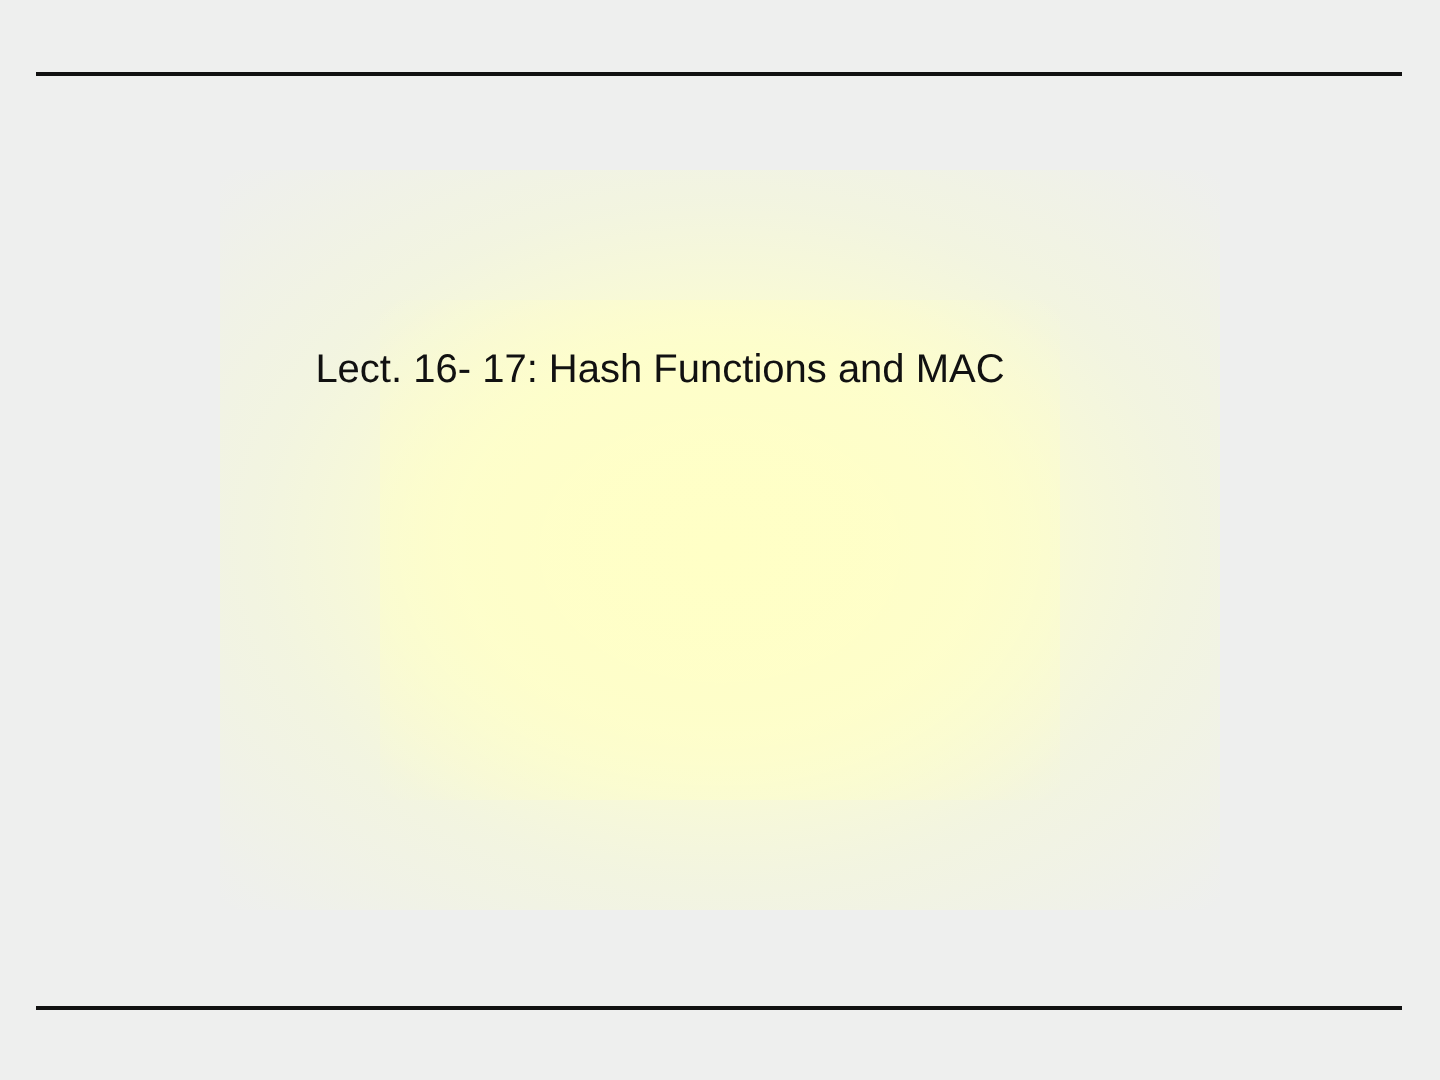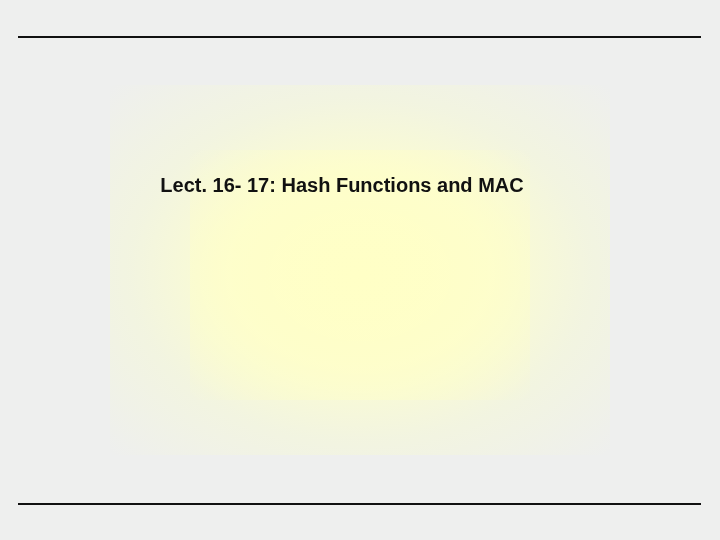--- a/index.html
+++ b/index.html
@@ -19,22 +19,22 @@
     }
     .rule {
       position: absolute; left: 18px; width: 683px; height: 2px; background: #111;
     }
     .rule.top { top: 36px; }
     .rule.bottom { top: 503px; }
     .title {
       position: absolute; left: 0; width: 660px; top: 174px;
       text-align: center;
       font-family: "Liberation Sans", sans-serif;
-      font-weight: bold; font-size: 20px; color: #111;
-      padding-left: 12px;
+      font-weight: normal; font-size: 20px; color: #111;
+      padding-left: 0;
     }
   </style>
 </head>
 <body>
 
 <div class="slide">
   <div class="glow"></div>
   <div class="glow2"></div>
   <div class="rule top"></div>
   <div class="title">Lect. 16- 17: Hash Functions and MAC</div>

